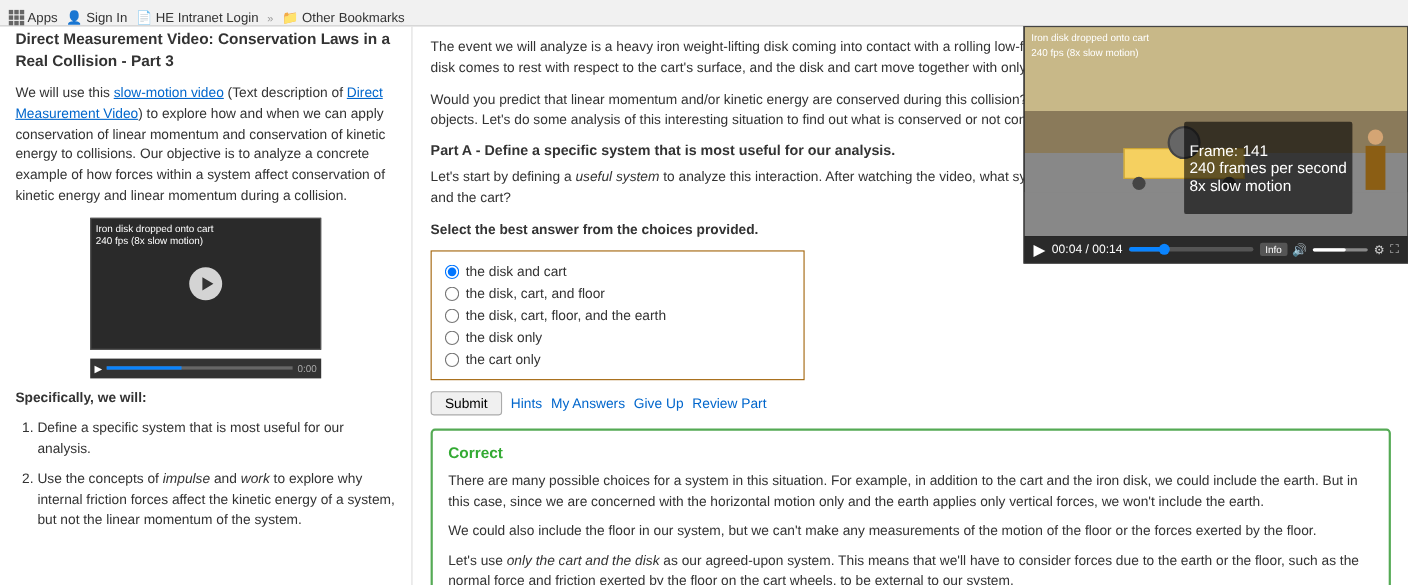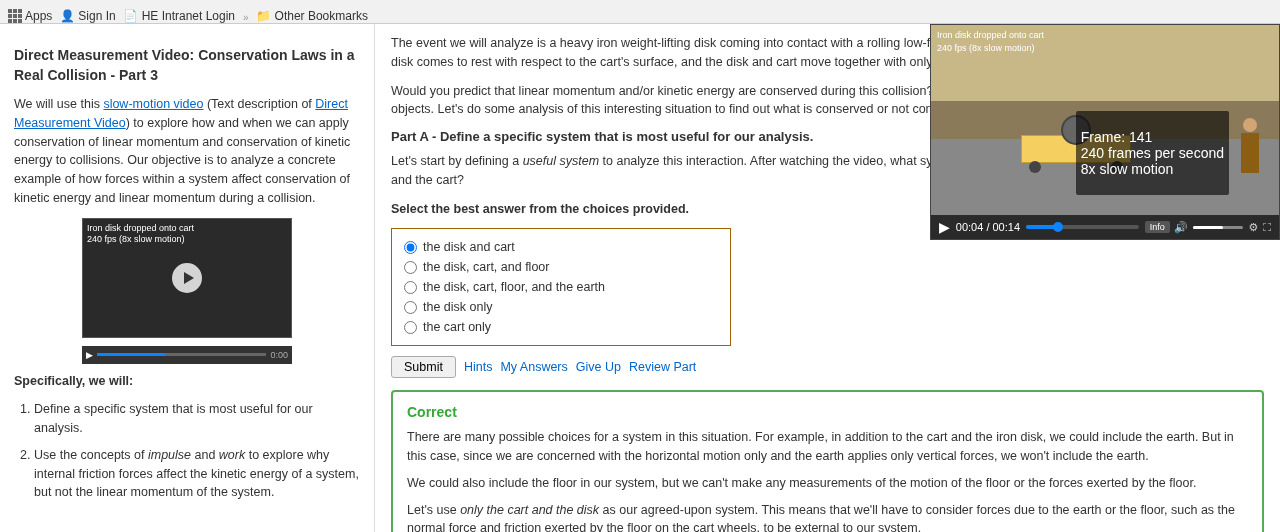--- a/index.html
+++ b/index.html
@@ -28,21 +28,21 @@
       display: flex;
       width: 1280px;
       height: 508px;
       overflow: hidden;
     }
 
     
     .left-panel {
       width: 375px;
       flex-shrink: 0;
-      padding: 22px 14px;
+      padding: 2px 14px;
       overflow-y: auto;
       border-right: 1px solid #ddd;
     }
 
     .left-panel h1 {
       font-size: 14px;
       font-weight: bold;
       margin-bottom: 10px;
       line-height: 1.4;
     }

